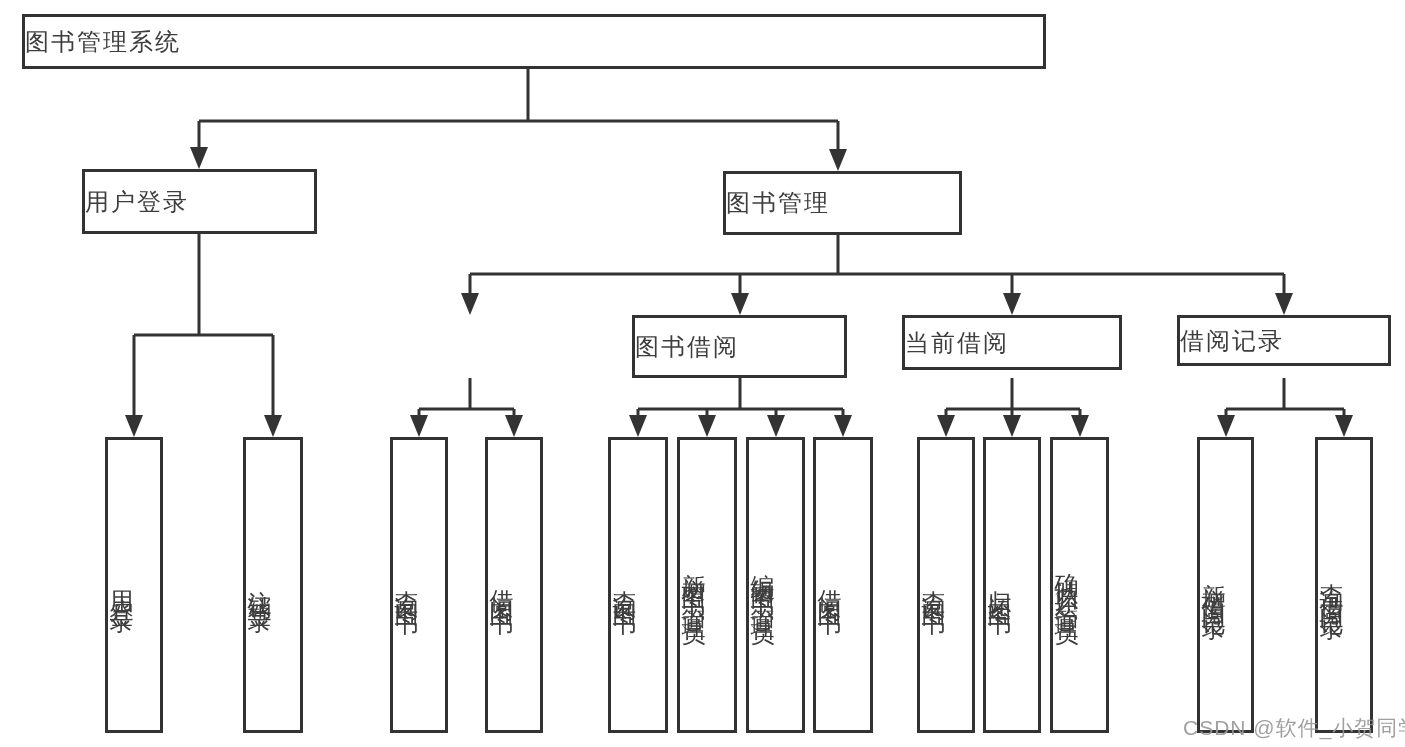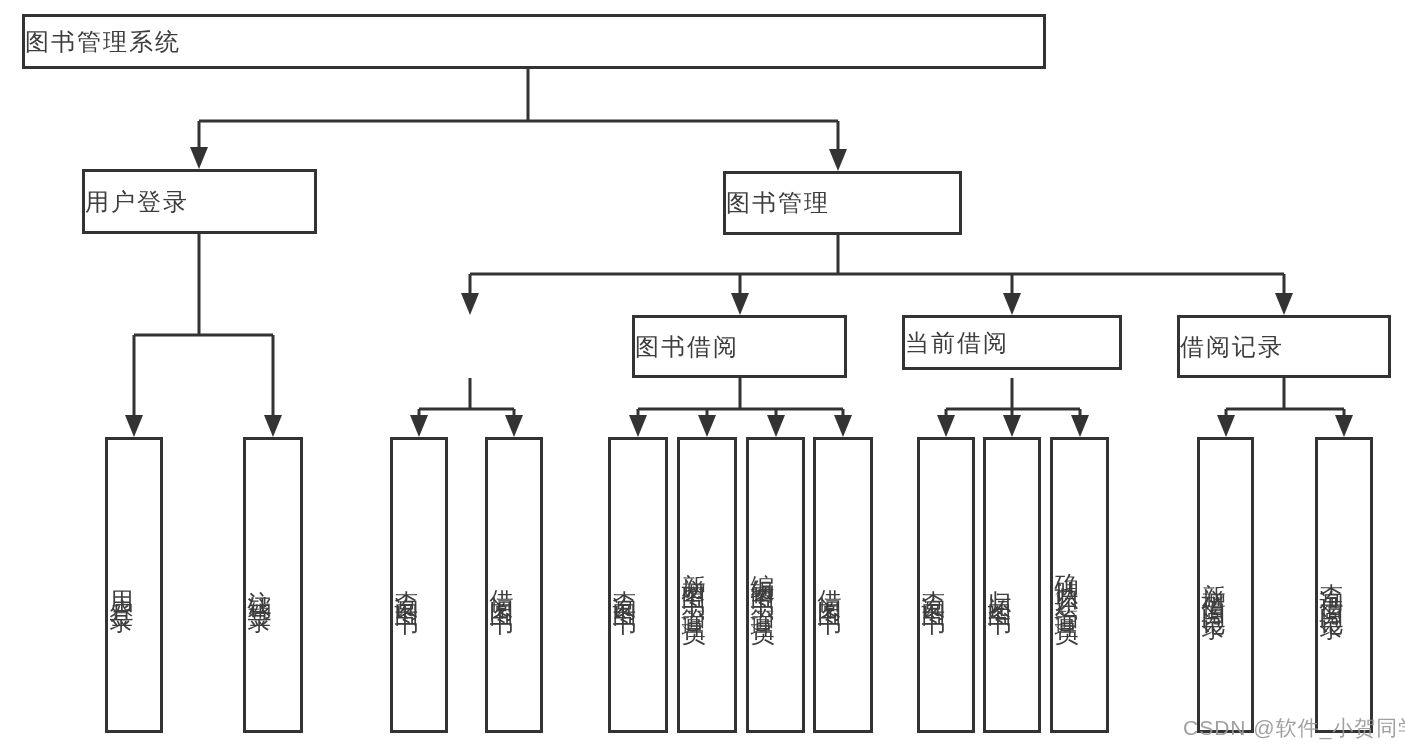--- a/index.html
+++ b/index.html
@@ -125,21 +125,21 @@
   <div class="box" style="left:723px; top:171px; width:239px; height:64px">
     <span>图书管理</span>
   </div>
 
   <div class="box" style="left:632px; top:315px; width:215px; height:63px">
     <span>图书借阅</span>
   </div>
   <div class="box" style="left:902px; top:315px; width:220px; height:55px">
     <span>当前借阅</span>
   </div>
-  <div class="box" style="left:1177px; top:315px; width:214px; height:63px">
+  <div class="box" style="left:1177px; top:315px; width:214px; height:51px">
     <span>借阅记录</span>
   </div>
 
   <div class="box leaf" style="left:105px; top:437px; width:58px; height:296px">
     <span>用户登录</span>
   </div>
   <div class="box leaf" style="left:243px; top:437px; width:60px; height:296px">
     <span>注销登录</span>
   </div>
 

